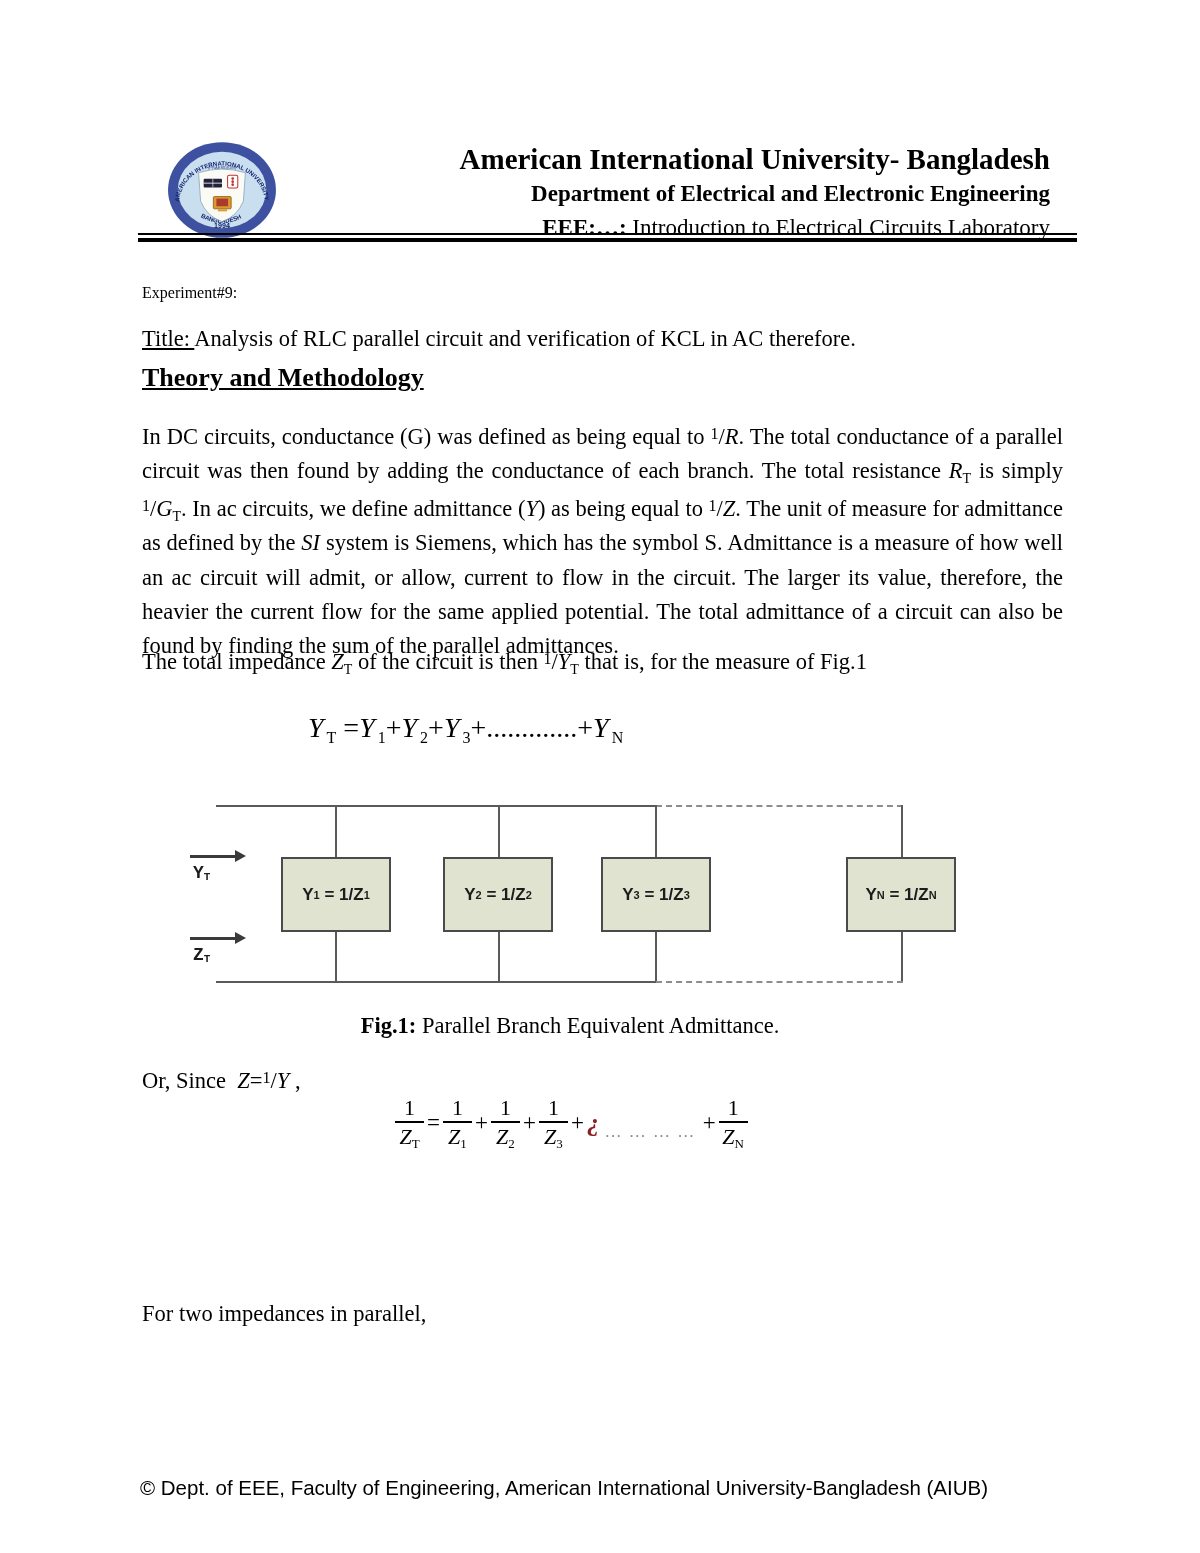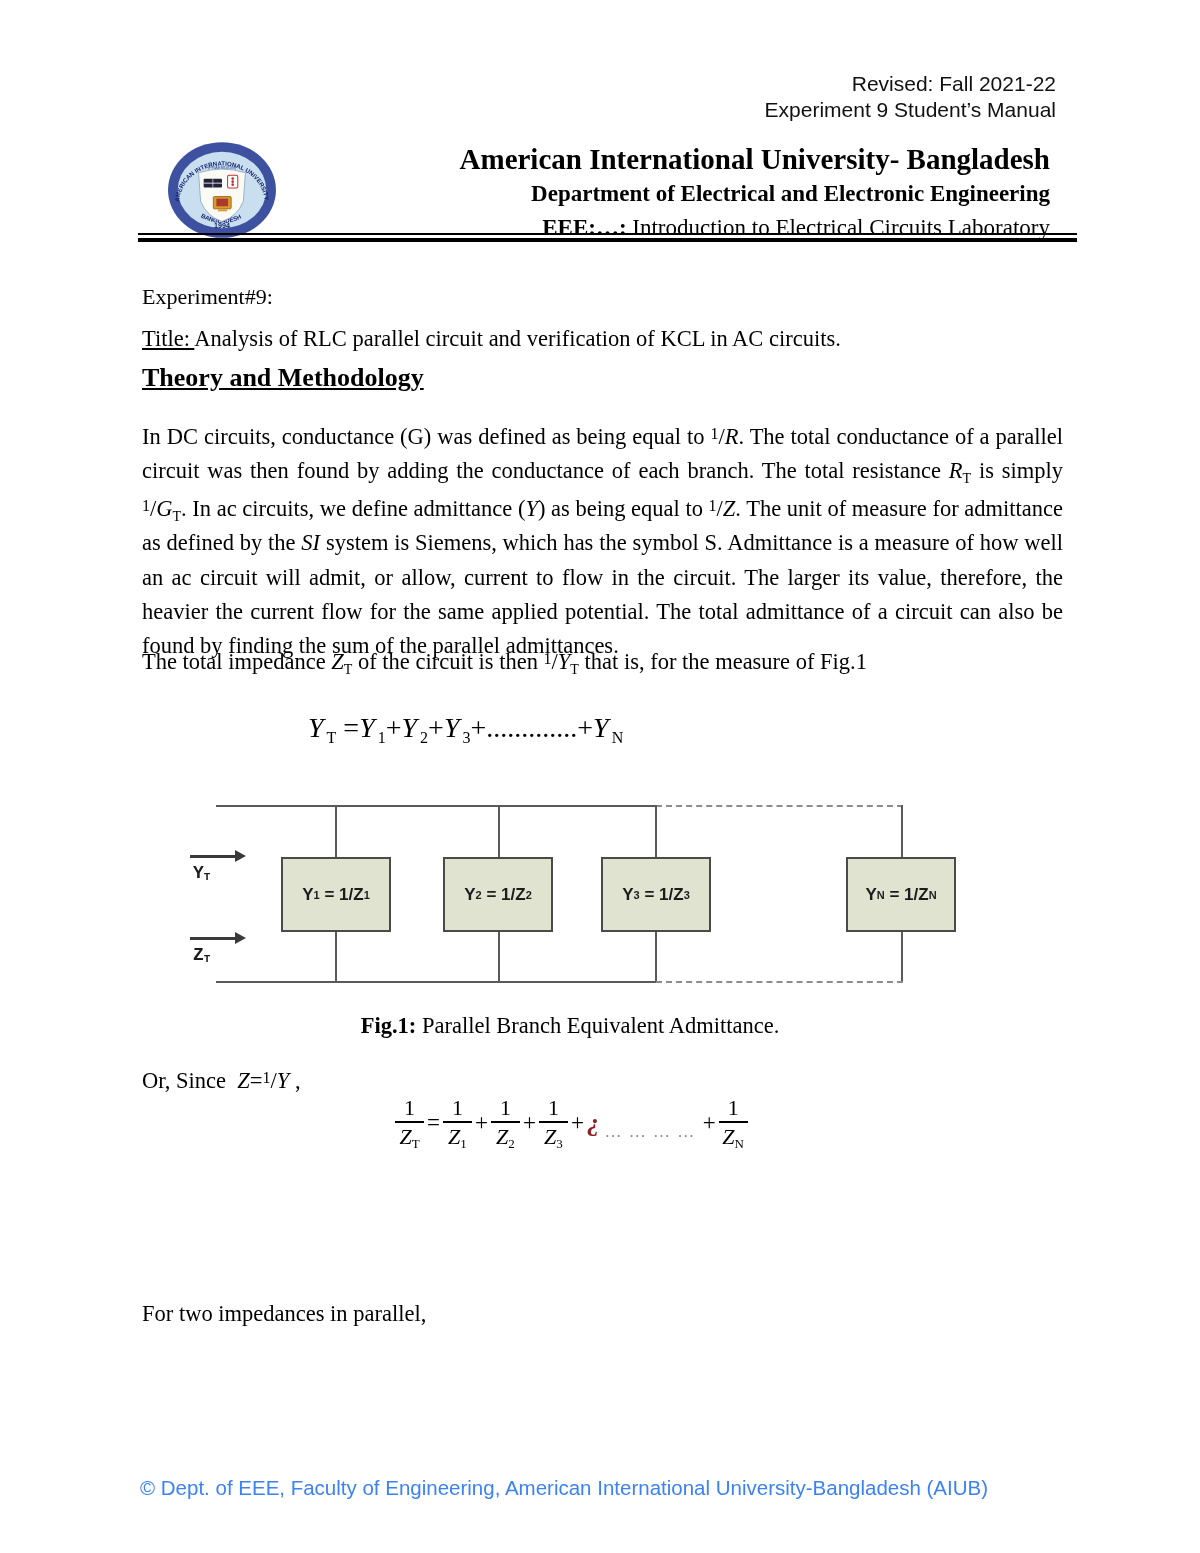--- a/index.html
+++ b/index.html
@@ -16,21 +16,21 @@
   
   .univ{position:absolute;left:230px;top:143px;width:820px;text-align:right;}
   .univ .l1{font-size:29px;font-weight:bold;line-height:33px;}
   .univ .l2{font-size:23px;font-weight:bold;line-height:26px;margin-top:5px;}
   .univ .l3{font-size:23px;line-height:26px;margin-top:8px;}
   .univ .l3 .b{font-weight:bold;}
 
   .divider{position:absolute;left:138px;top:233px;width:939px;height:3px;
            border-top:2px solid #000;border-bottom:4px solid #000;}
 
-  .exp{position:absolute;left:142px;top:284px;font-size:22px;}
+  .exp{position:absolute;left:142px;top:284px;font-size:16px;}
   .titleline{position:absolute;left:142px;top:326px;font-size:22.5px;}
   .title-label{font-weight:normal;text-decoration:underline;white-space:pre;}
   .heading{position:absolute;left:142px;top:363px;font-size:26px;font-weight:bold;
            text-decoration:underline;}
 
   .para1{position:absolute;left:142px;top:417px;width:921px;font-size:22.5px;
          line-height:34.4px;text-align:justify;}
   .para2{position:absolute;left:142px;top:649px;font-size:22.5px;}
 
   .var{font-style:italic;}
@@ -73,31 +73,27 @@
             padding:0 9px 1px;}
   .frac .fd{display:block;font-size:22px;line-height:24px;padding-top:2px;}
   .frac sub{font-size:13px;vertical-align:-4px;line-height:0;}
   .op{font-size:23px;margin:0 2px;}
   .qm{color:#8b2121;font-style:italic;font-weight:bold;font-size:25px;margin-left:1px;}
   .ddots{color:#8a8a8a;font-size:17px;letter-spacing:1.5px;align-self:flex-end;
          padding-bottom:7px;margin:0 5px;}
 
   .fortwo{position:absolute;left:142px;top:1281px;font-size:22.5px;margin-top:20px;}
   .footer{position:absolute;left:140px;top:1476px;
-          font-family:"Liberation Sans",sans-serif;font-size:20.5px;color:#3b82f6;}
+          font-family:"Liberation Sans",sans-serif;font-size:20.5px;color:#000000;}
 </style>
 </head>
 <body>
 
 <div id="page">
 
-  <div class="hdr-right">
-    <div>Revised: Fall 2021-22</div>
-    <div>Experiment 9 Student’s Manual</div>
-  </div>
 
   <div class="logo">
     <svg viewBox="0 0 110 100" width="112" height="102">
       <ellipse cx="55" cy="49" rx="53" ry="47" fill="#3d51a0"></ellipse>
       <ellipse cx="55" cy="49" rx="43.5" ry="37.5" fill="#c9dff0"></ellipse>
       <defs>
         <path id="arcTop" d="M 13,62 A 42 37 0 1 1 97,62" fill="none"></path>
         <path id="arcBot" d="M 21,60 A 36 32 0 0 0 89,60" fill="none"></path>
       </defs>
       <text font-size="6" font-weight="bold" fill="#13246e" font-family="Liberation Sans,sans-serif">
@@ -131,21 +127,21 @@
   <div class="univ">
     <div class="l1">American International University- Bangladesh</div>
     <div class="l2">Department of Electrical and Electronic Engineering</div>
     <div class="l3"><span class="b">EEE:…:</span><span> Introduction to Electrical Circuits Laboratory</span></div>
   </div>
 
   <div class="divider"></div>
 
   <div class="exp">Experiment#9:</div>
 
-  <div class="titleline"><span class="title-label">Title: </span><span>Analysis of RLC parallel circuit and verification of KCL in AC circuits.</span></div>
+  <div class="titleline"><span class="title-label">Title: </span><span>Analysis of RLC parallel circuit and verification of KCL in AC therefore.</span></div>
 
   <div class="heading">Theory and Methodology</div>
 
   <div class="para1"><span>In DC circuits, conductance (G) was defined as being equal to </span><span class="im"><span class="fr-n">1</span><span>/</span><span class="var">R</span></span><span>. The total conductance of a parallel circuit was then found by adding the conductance of each branch. The total resistance </span><span class="im"><span class="var">R</span><sub class="ms">T</sub></span><span> is simply </span><span class="im"><span class="fr-n">1</span><span>/</span><span class="var">G</span><sub class="ms">T</sub></span><span>. In ac circuits, we define admittance (</span><span class="var">Y</span><span>) as being equal to </span><span class="im"><span class="fr-n">1</span><span>/</span><span class="var">Z</span></span><span>. The unit of measure for admittance as defined by the </span><span class="var">SI</span><span> system is Siemens, which has the symbol S. Admittance is a measure of how well an ac circuit will admit, or allow, current to flow in the circuit. The larger its value, therefore, the heavier the current flow for the same applied potential. The total admittance of a circuit can also be found by finding the sum of the parallel admittances.</span></div>
 
   <div class="para2"><span>The total impedance </span><span class="im"><span class="var">Z</span><sub class="ms">T</sub></span><span> of the circuit is then </span><span class="im"><span class="fr-n">1</span><span>/</span><span class="var">Y</span><sub class="ms">T</sub></span><span> that is, for the measure of Fig.1</span></div>
 
   <div class="eq1"><span class="var">Y</span><sub>T</sub><span> =</span><span class="var">Y</span><sub>1</sub><span>+</span><span class="var">Y</span><sub>2</sub><span>+</span><span class="var">Y</span><sub>3</sub><span>+.............+</span><span class="var">Y</span><sub>N</sub></div>
 
   <div class="fig">

